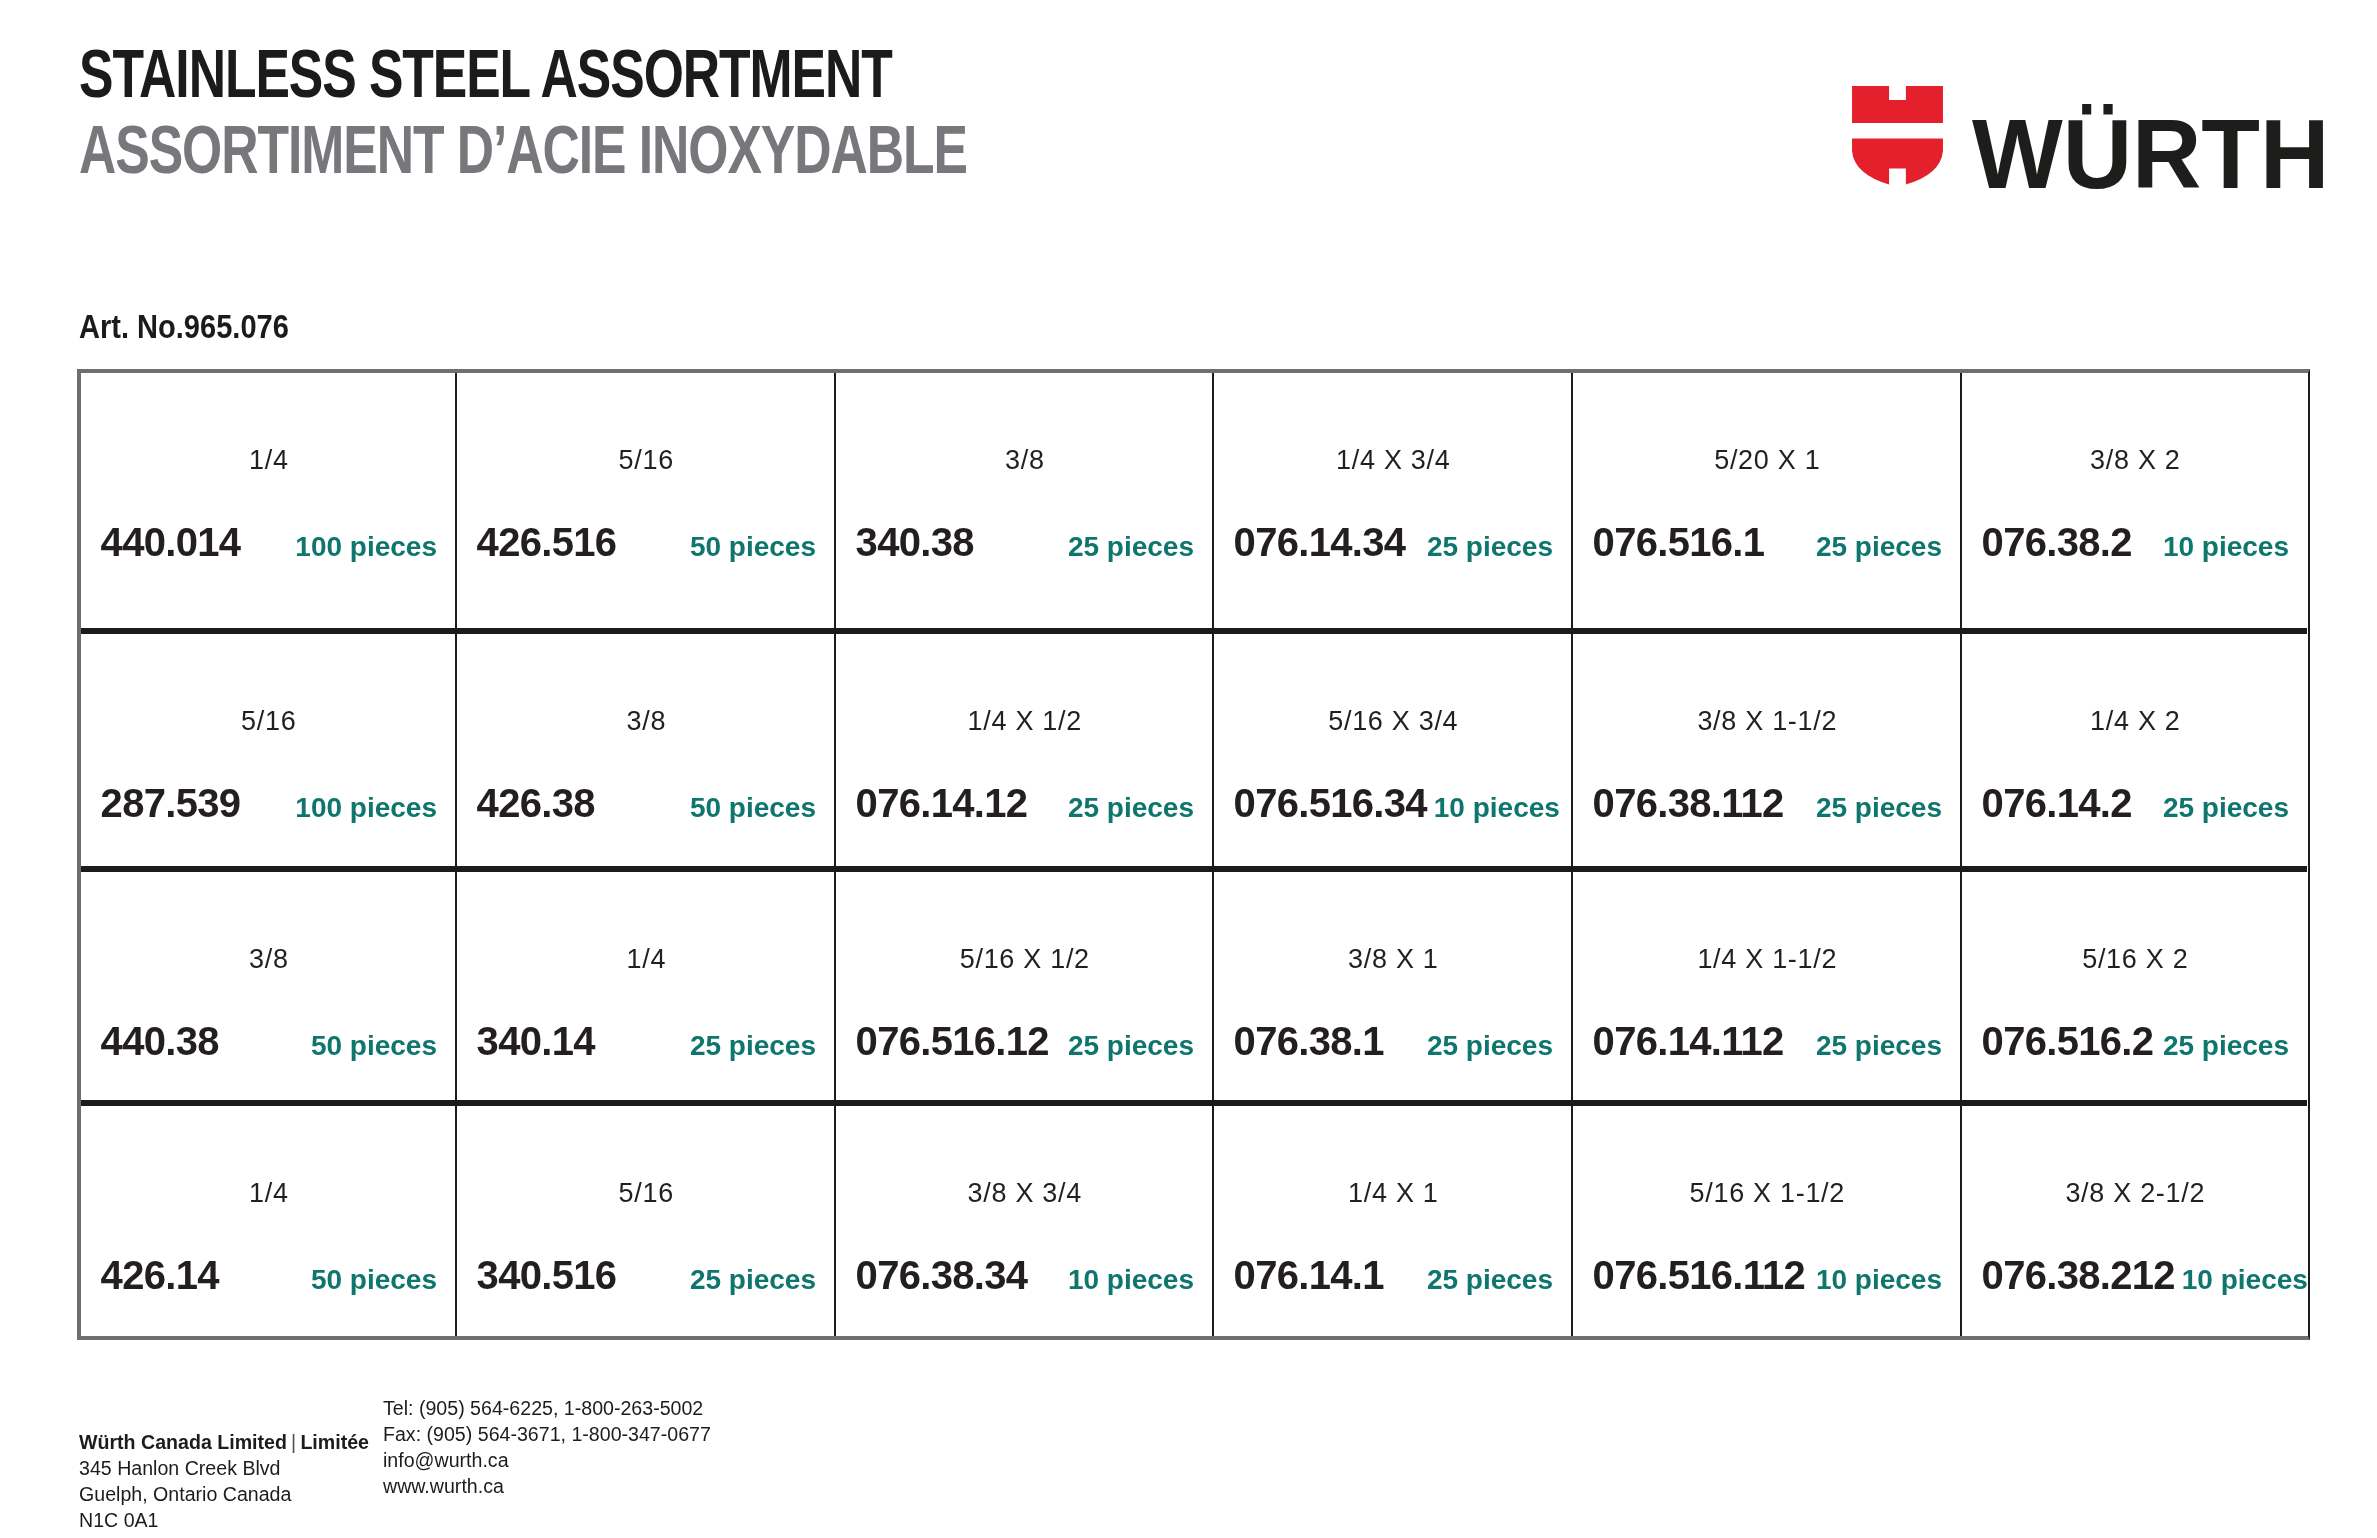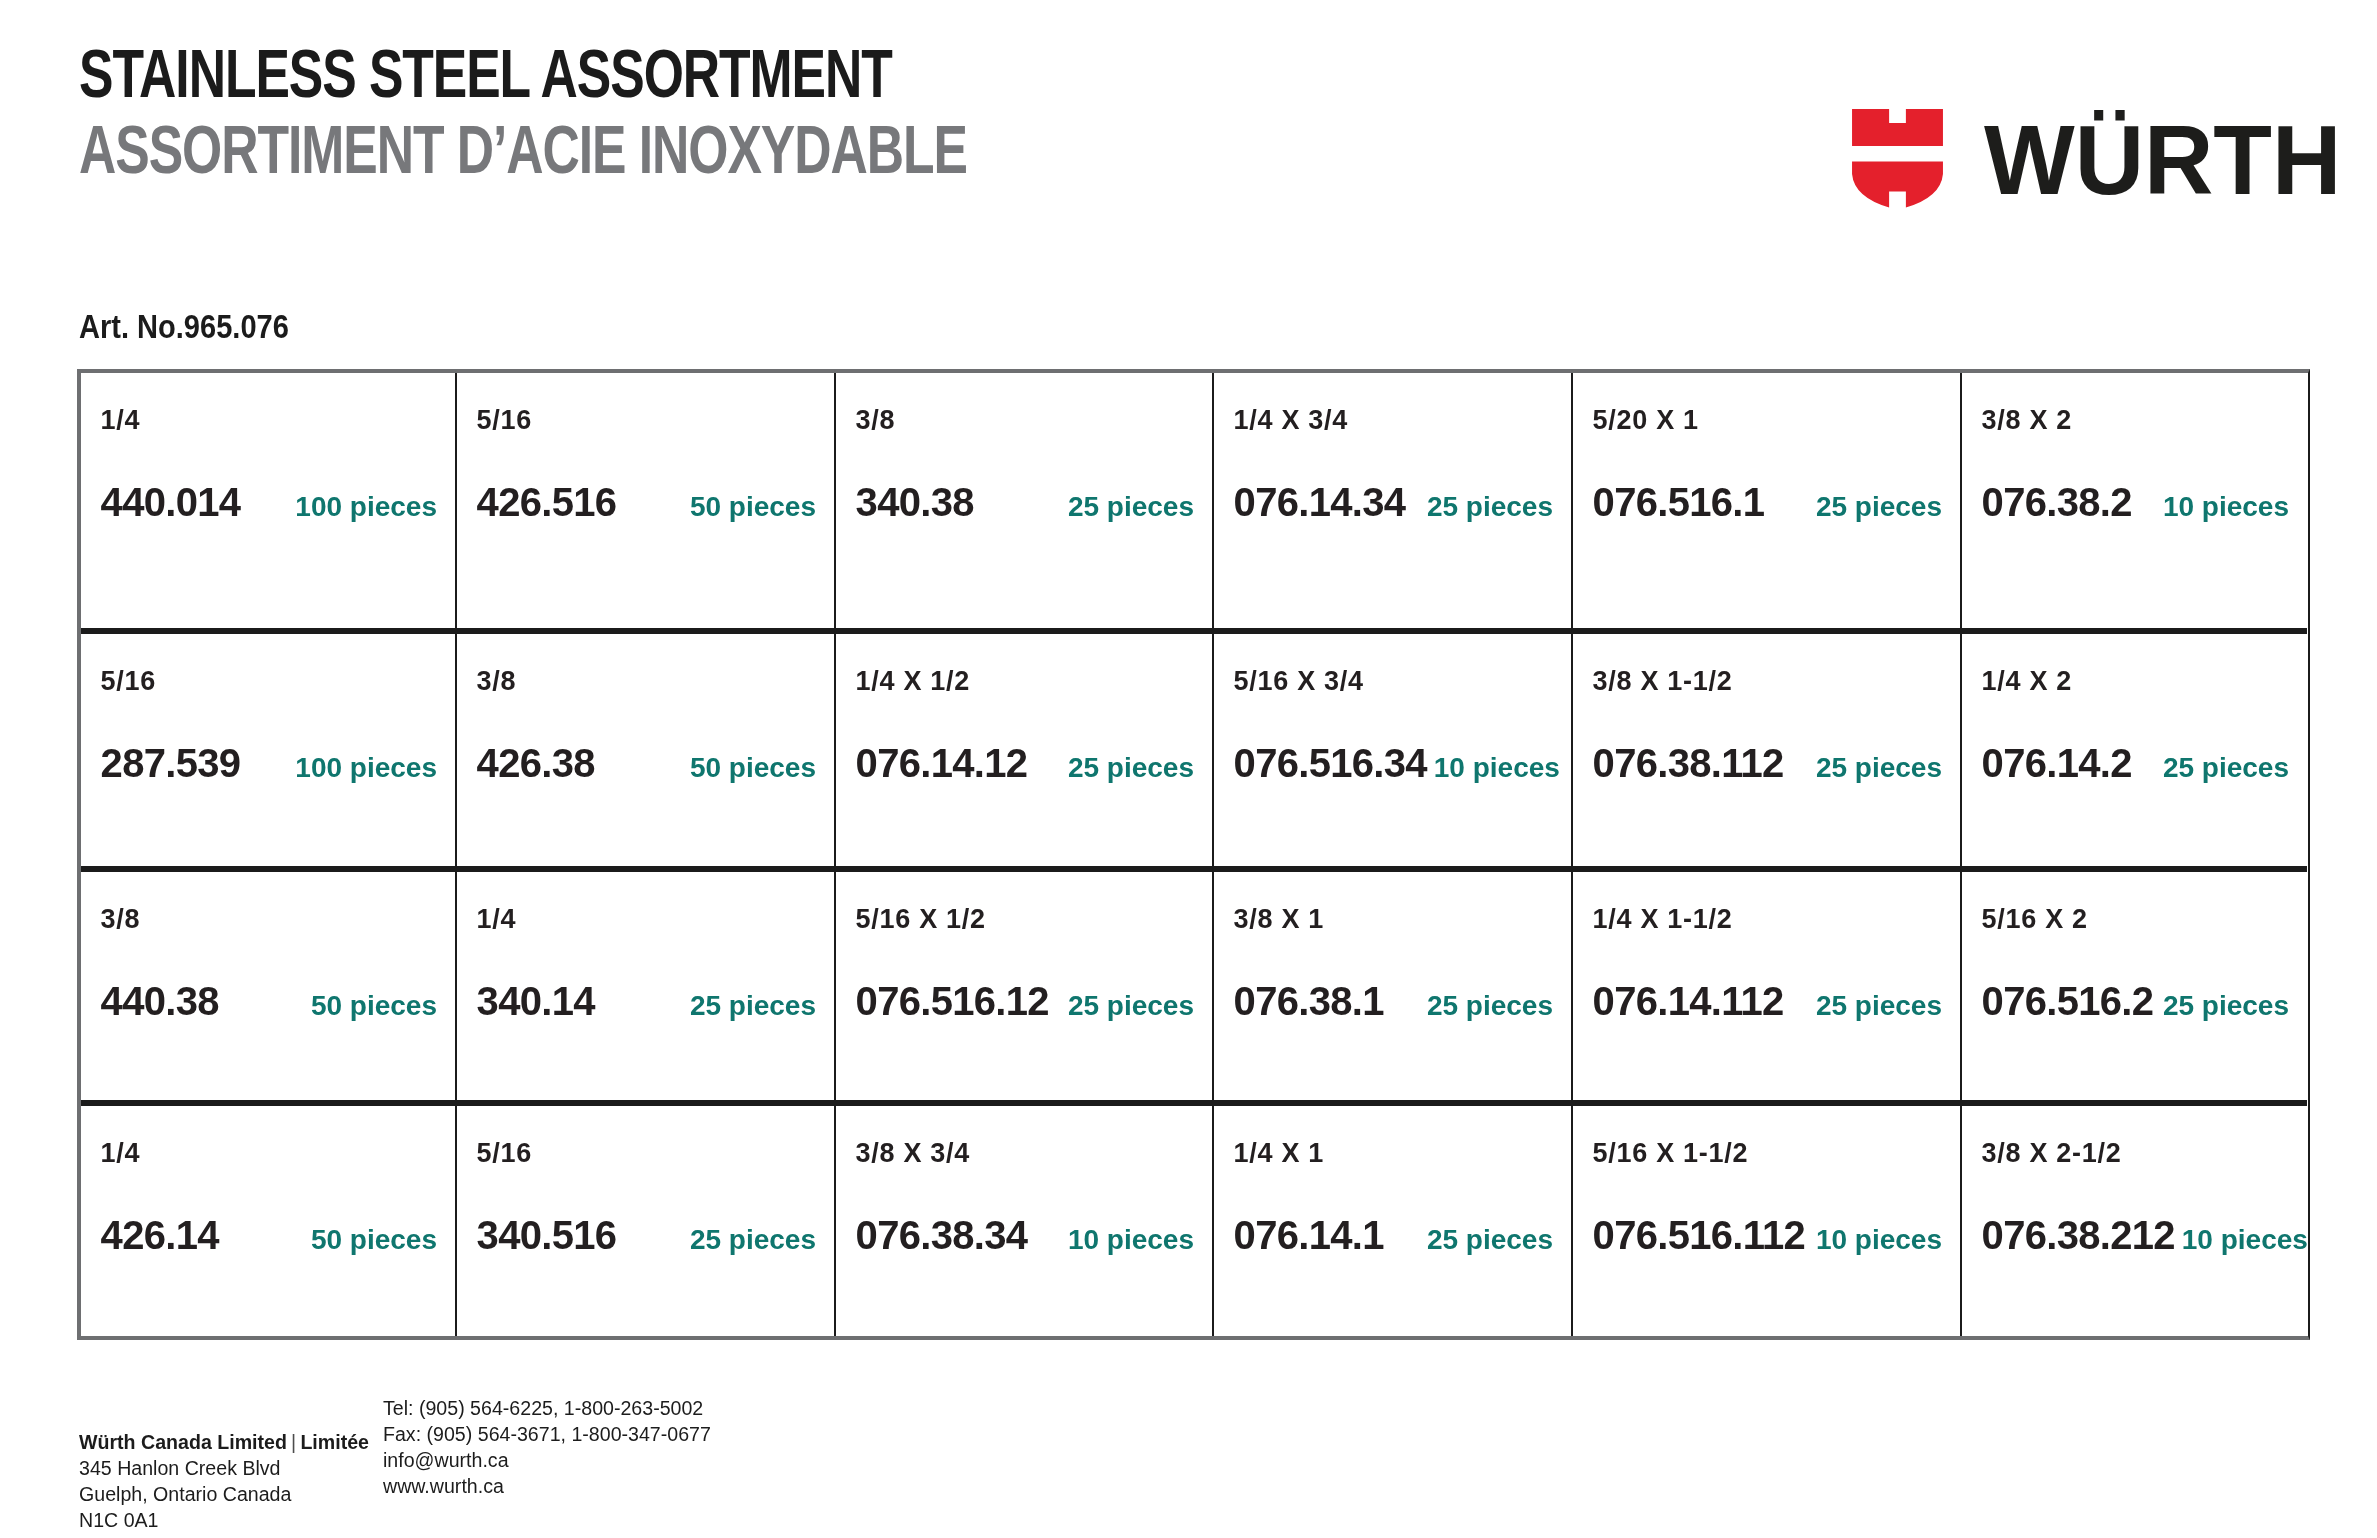--- a/index.html
+++ b/index.html
@@ -10,21 +10,21 @@
   }
   .titles{position:absolute;left:79px;top:35px;}
   .title-en{
     font-size:68px;font-weight:bold;line-height:76px;white-space:nowrap;
     color:#1b1b1b;transform:scaleX(0.76);transform-origin:0 0;letter-spacing:-1.4px;
   }
   .title-fr{
     font-size:68px;font-weight:bold;line-height:76px;white-space:nowrap;
     color:#77787b;transform:scaleX(0.76);transform-origin:0 0;letter-spacing:-1.4px;
   }
-  .logo{position:absolute;top:75px;left:1852px;display:flex;align-items:flex-end;gap:12px;}
+  .logo{position:absolute;top:69px;left:1852px;display:flex;align-items:center;}
   .logo svg{display:block;}
   .brand-text{
     font-size:98px;font-weight:bold;line-height:1;color:#1d1d1b;
     margin-left:29px;margin-top:36px;letter-spacing:0px;transform:scaleX(0.98);transform-origin:0 0;
     white-space:nowrap;
   }
   .artno{
     position:absolute;left:79px;top:308px;font-size:33px;font-weight:bold;
     letter-spacing:0;transform:scaleX(0.88);transform-origin:0 0;white-space:nowrap;color:#1b1b1b;
   }
@@ -36,21 +36,21 @@
     display:grid;
     grid-template-columns:376px 379px 378px 359px 389px 345px;
     grid-template-rows:261px 238px 234px 230px;
   }
   .cell{
     box-sizing:border-box;border-right:2.8px solid #1b1b1b;border-bottom:6.3px solid #1b1b1b;
     padding:0 18px 0 19.6px;display:flex;flex-direction:column;overflow:hidden;
   }
   .cell.lastcol{border-right:none;}
   .cell.lastrow{border-bottom:none;}
-  .size{margin-top:32px;font-size:27px;font-weight:bold;letter-spacing:0.7px;color:#231f20;white-space:nowrap;}
+  .size{margin-top:72px;font-size:27px;font-weight:normal;letter-spacing:0.7px;color:#231f20;white-space:nowrap;text-align:center;}
   .numrow{margin-top:44px;display:flex;justify-content:space-between;align-items:baseline;}
   .part{font-size:40px;font-weight:bold;letter-spacing:-0.7px;color:#231f20;white-space:nowrap;}
   .qty{font-size:28px;font-weight:bold;color:#0f766e;white-space:nowrap;margin-left:7px;}
   .footer{position:absolute;top:1395px;left:79px;font-size:19.6px;line-height:26px;color:#1c1c1c;}
   .footer-grid{display:flex;}
   .f-col1{width:304px;}
   .f-col2{}
   .company{font-weight:bold;white-space:nowrap;margin-top:34px;}
   .company .sep{font-weight:normal;color:#4d4d4d;padding:0 4.2px;}
   .f-line{white-space:nowrap;}

